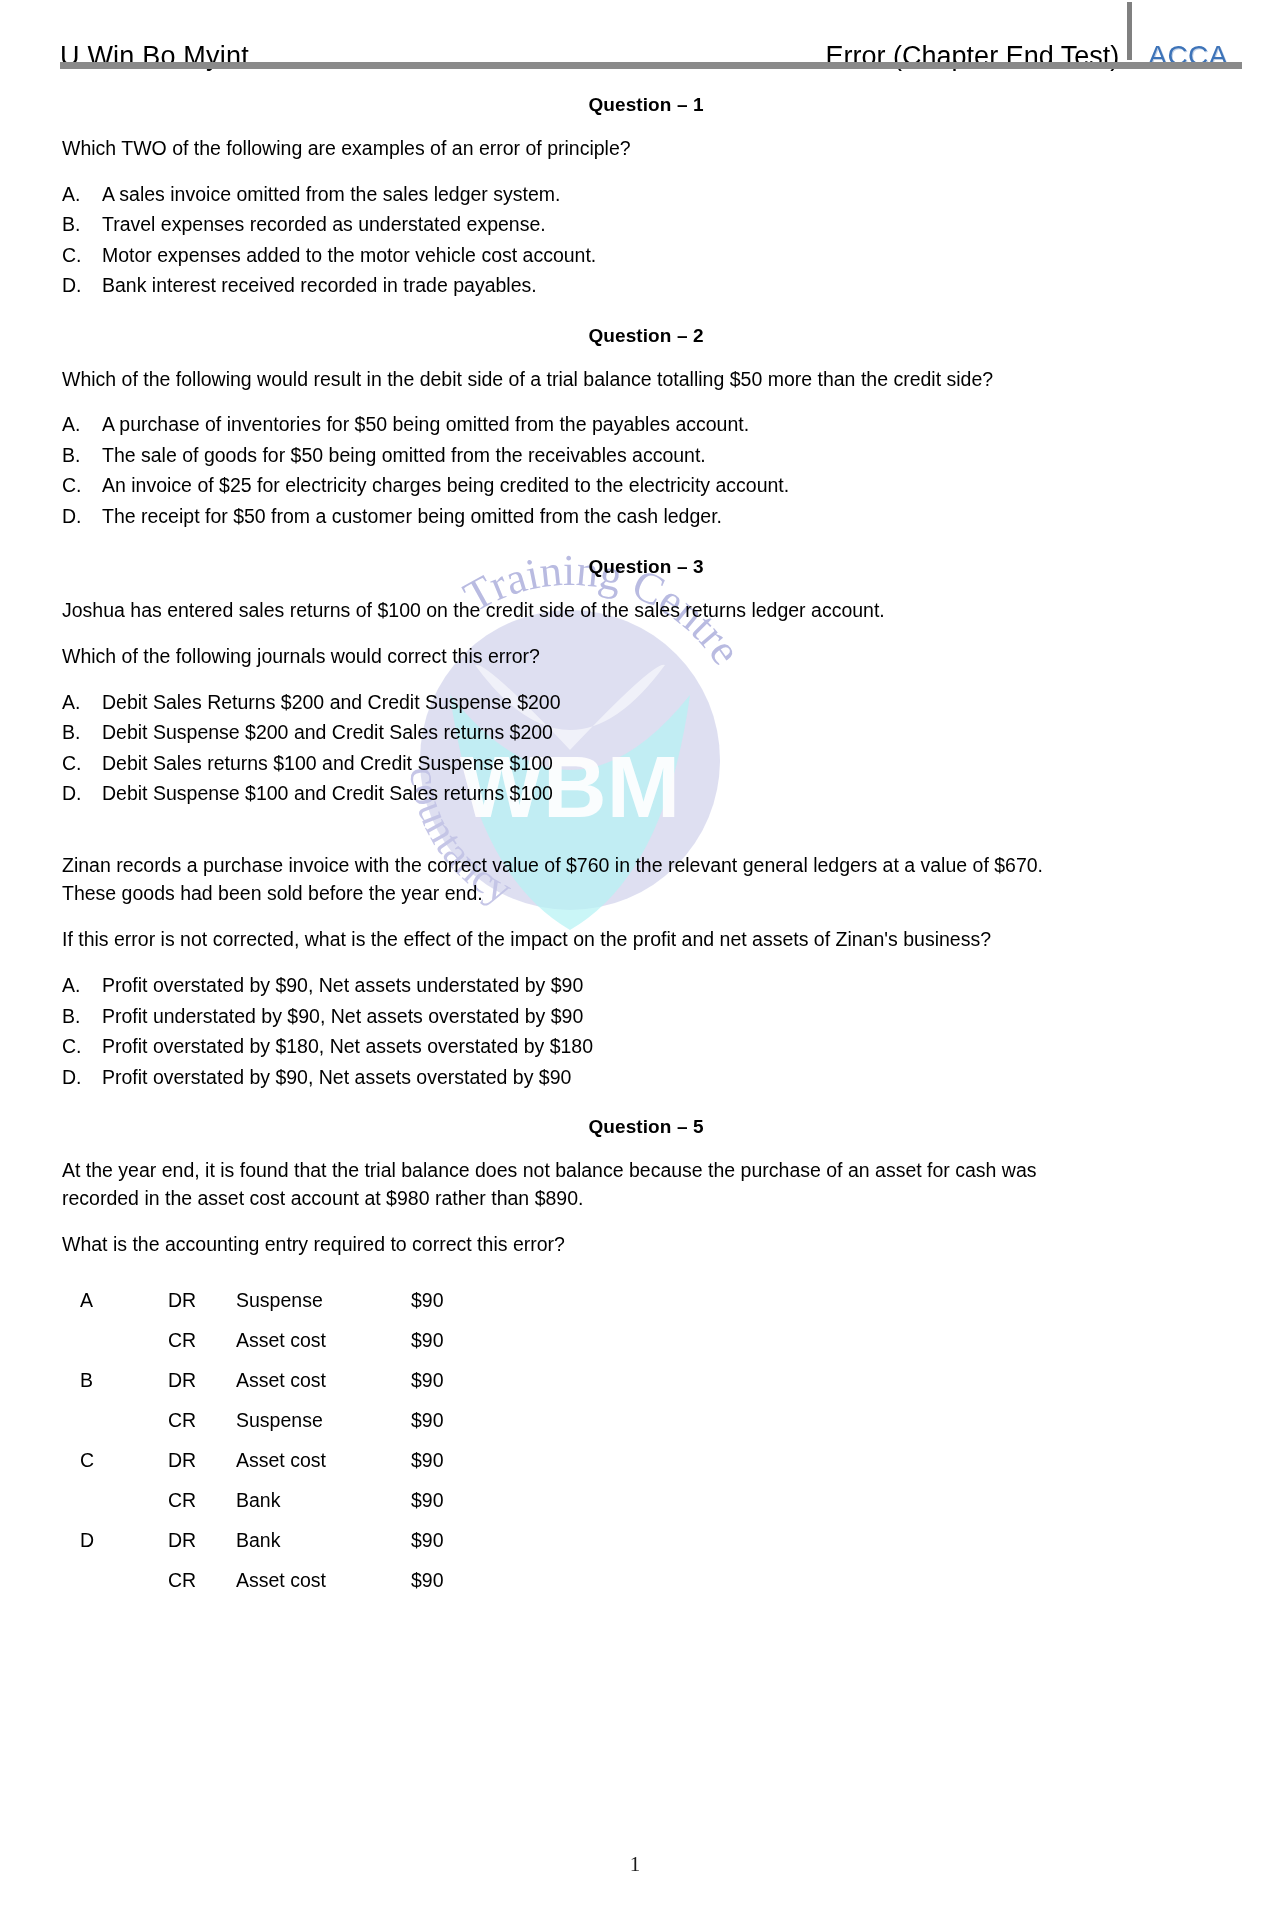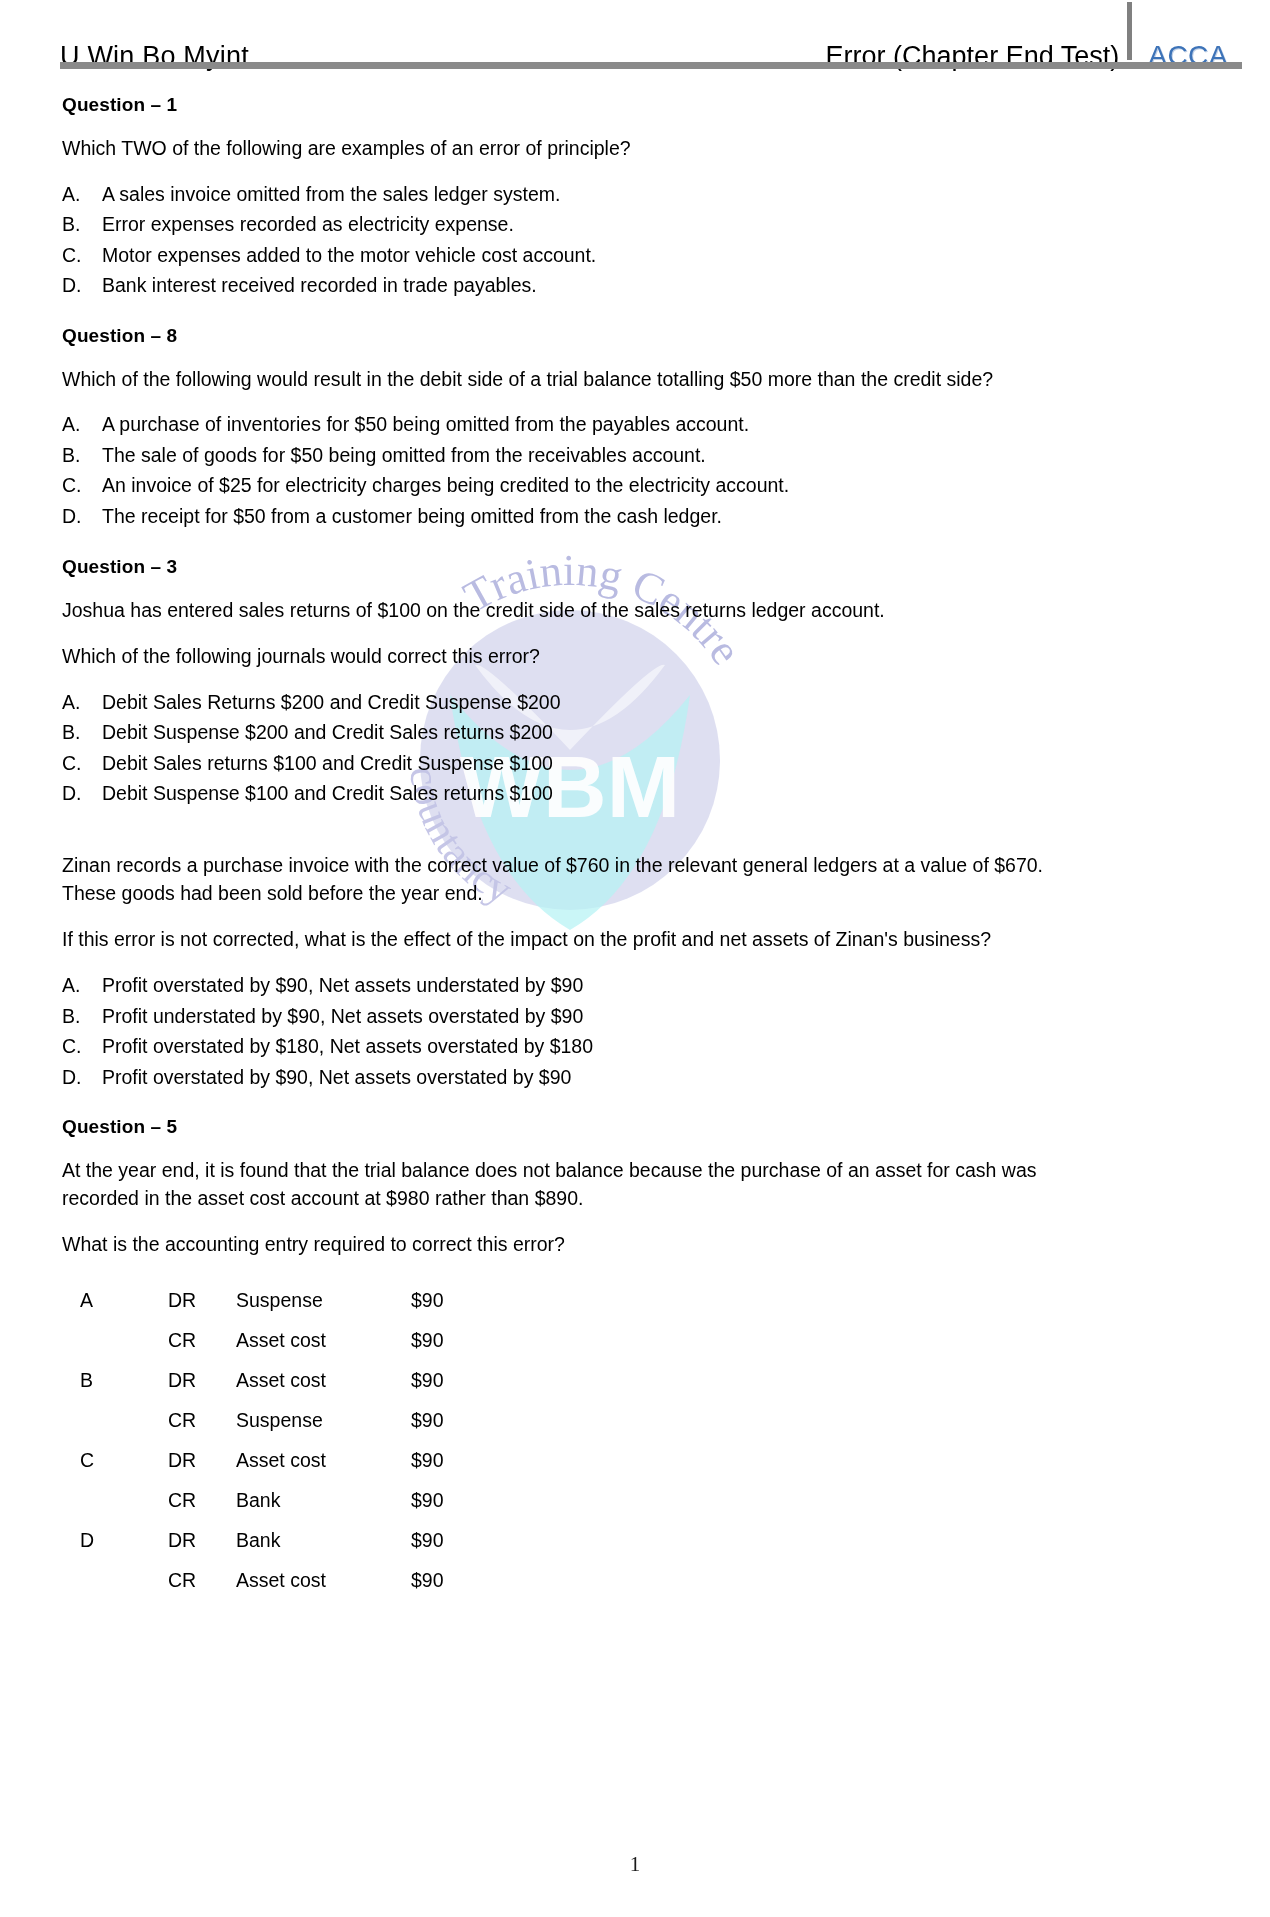--- a/index.html
+++ b/index.html
@@ -80,20 +80,21 @@
     padding: 22px 40px 0 62px;
     z-index: 3;
   }
 
   .q-heading {
     font-size: 19px;
     font-weight: bold;
     margin: 0 0 0 0;
     padding: 0;
     letter-spacing: .1px;
+    text-align: center;
   }
   .q-block { margin-bottom: 0; }
   .q-stem {
     font-size: 19.5px;
     line-height: 1.42;
     margin: 19px 0 0 0;
     max-width: 1000px;
   }
   .q-options {
     margin: 18px 0 0 0;
@@ -194,37 +195,37 @@
     <section class="q-block">
       <h2 class="q-heading">Question – 1</h2>
       <p class="q-stem">Which TWO of the following are examples of an error of principle?</p>
       <ul class="q-options">
         <li>
           <span class="opt-letter">A.</span>
           <span class="opt-text">A sales invoice omitted from the sales ledger system.</span>
         </li>
         <li>
           <span class="opt-letter">B.</span>
-          <span class="opt-text">Error expenses recorded as electricity expense.</span>
+          <span class="opt-text">Travel expenses recorded as understated expense.</span>
         </li>
         <li>
           <span class="opt-letter">C.</span>
           <span class="opt-text">Motor expenses added to the motor vehicle cost account.</span>
         </li>
         <li>
           <span class="opt-letter">D.</span>
           <span class="opt-text">Bank interest received recorded in trade payables.</span>
         </li>
       </ul>
     </section>
 
     <div class="q-sep"></div>
 
     <section class="q-block">
-      <h2 class="q-heading">Question – 8</h2>
+      <h2 class="q-heading">Question – 2</h2>
       <p class="q-stem">Which of the following would result in the debit side of a trial balance totalling $50 more than the credit side?</p>
       <ul class="q-options">
         <li>
           <span class="opt-letter">A.</span>
           <span class="opt-text">A purchase of inventories for $50 being omitted from the payables account.</span>
         </li>
         <li>
           <span class="opt-letter">B.</span>
           <span class="opt-text">The sale of goods for $50 being omitted from the receivables account.</span>
         </li>

